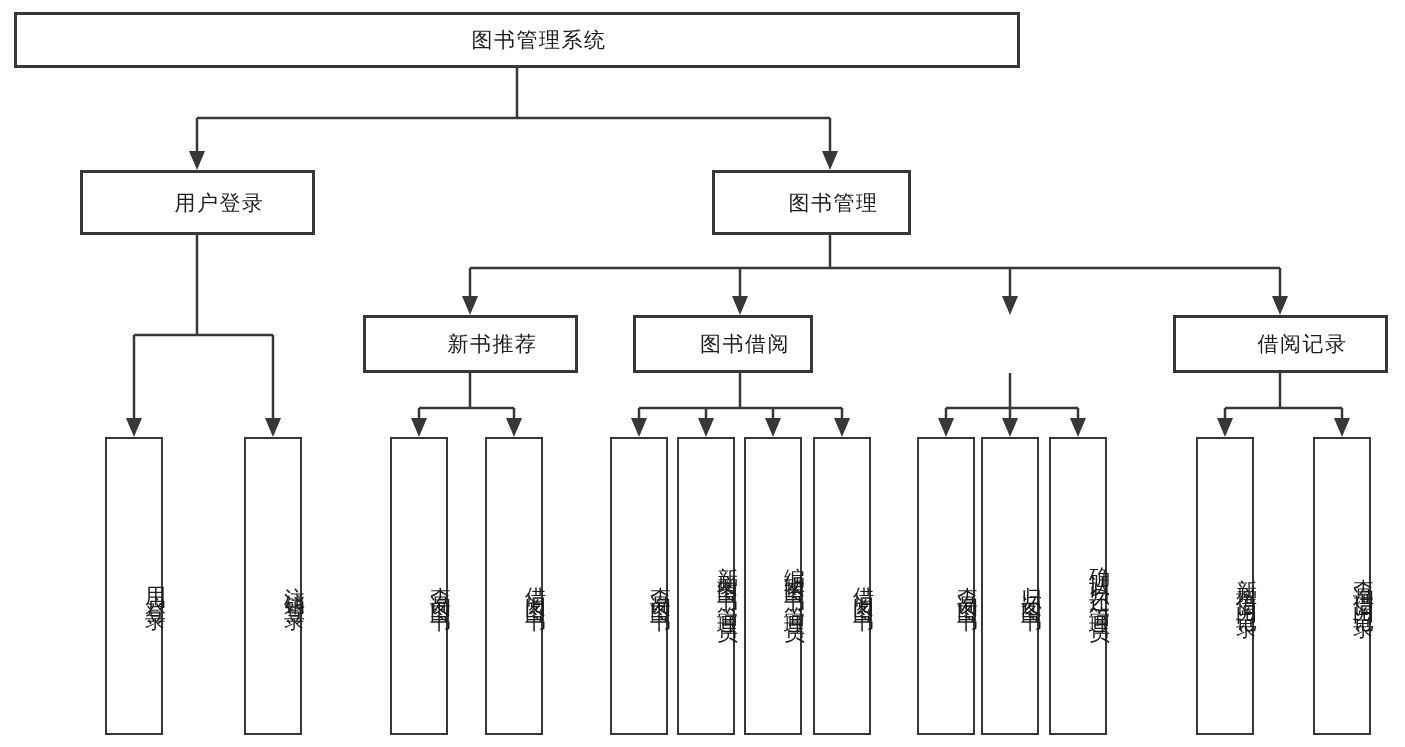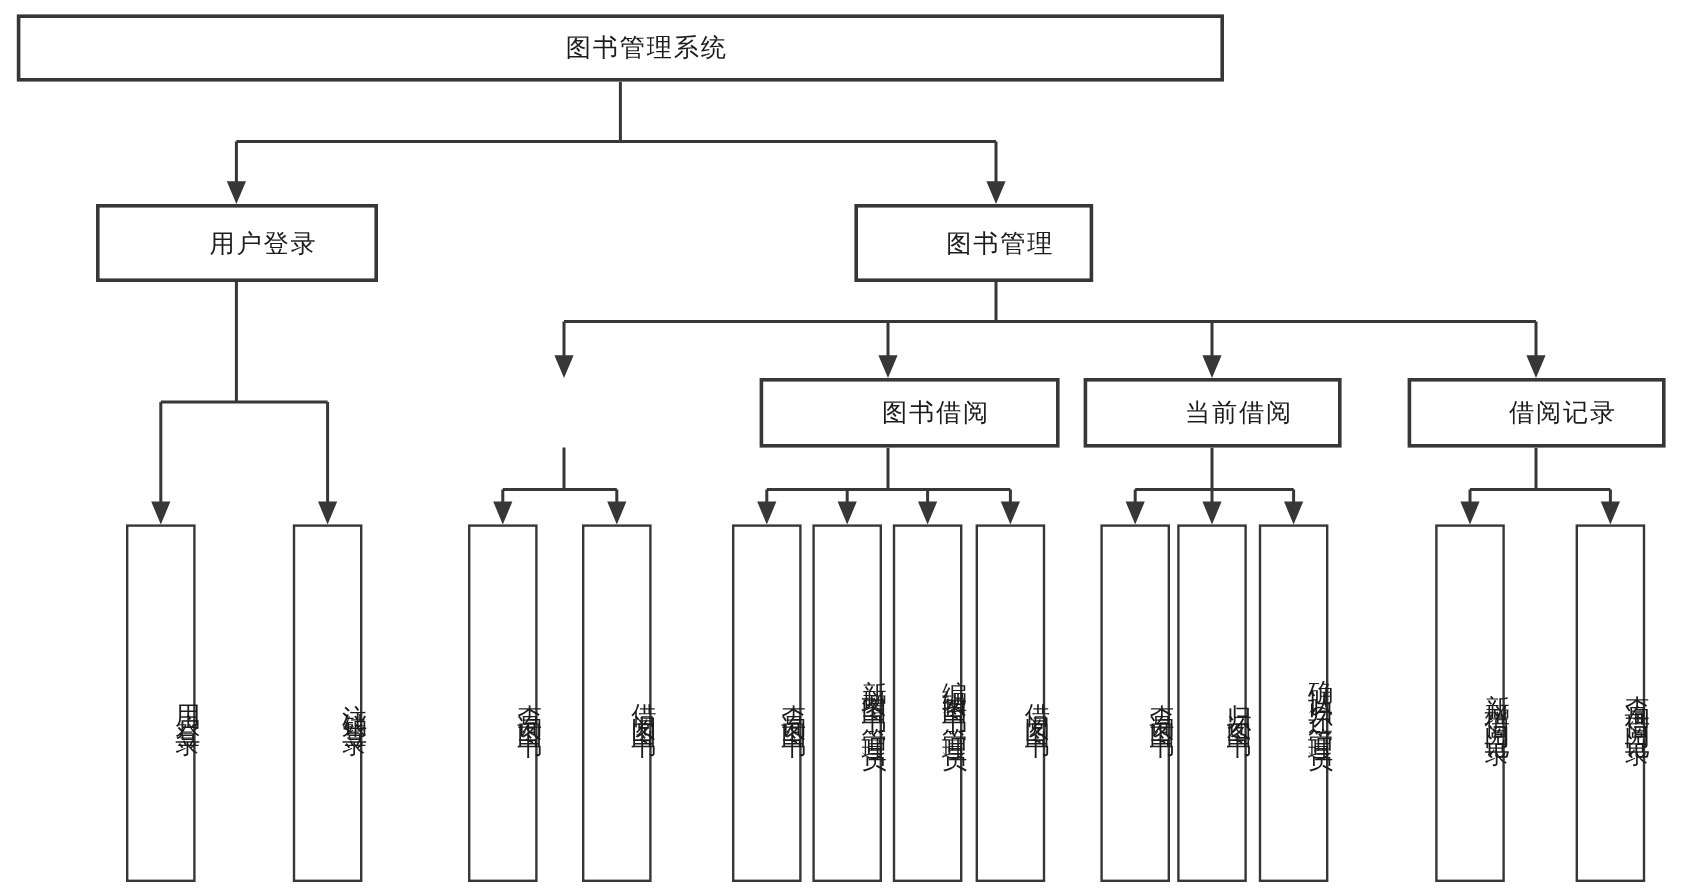--- a/index.html
+++ b/index.html
@@ -98,25 +98,25 @@
     <span>图书管理系统</span>
   </div>
 
   <div class="box h" style="left:80px; top:170px; width:235px; height:65px;">
     <span>用户登录</span>
   </div>
   <div class="box h" style="left:712px; top:170px; width:199px; height:65px;">
     <span>图书管理</span>
   </div>
 
-  <div class="box h" style="left:633px; top:315px; width:250px; height:58px;">
+  <div class="box h" style="left:363px; top:315px; width:215px; height:58px;">
+    <span>新书推荐</span>
+  </div>
+  <div class="box h" style="left:633px; top:315px; width:180px; height:58px;">
     <span>图书借阅</span>
-  </div>
-  <div class="box h" style="left:903px; top:315px; width:215px; height:58px;">
-    <span>当前借阅</span>
   </div>
   <div class="box h" style="left:1173px; top:315px; width:215px; height:58px;">
     <span>借阅记录</span>
   </div>
 
   <div class="box v" style="left:105px; top:437px; width:58px; height:298px;">
     <span>用户登录</span>
   </div>
   <div class="box v" style="left:244px; top:437px; width:58px; height:298px;">
     <span>注销登录</span>

